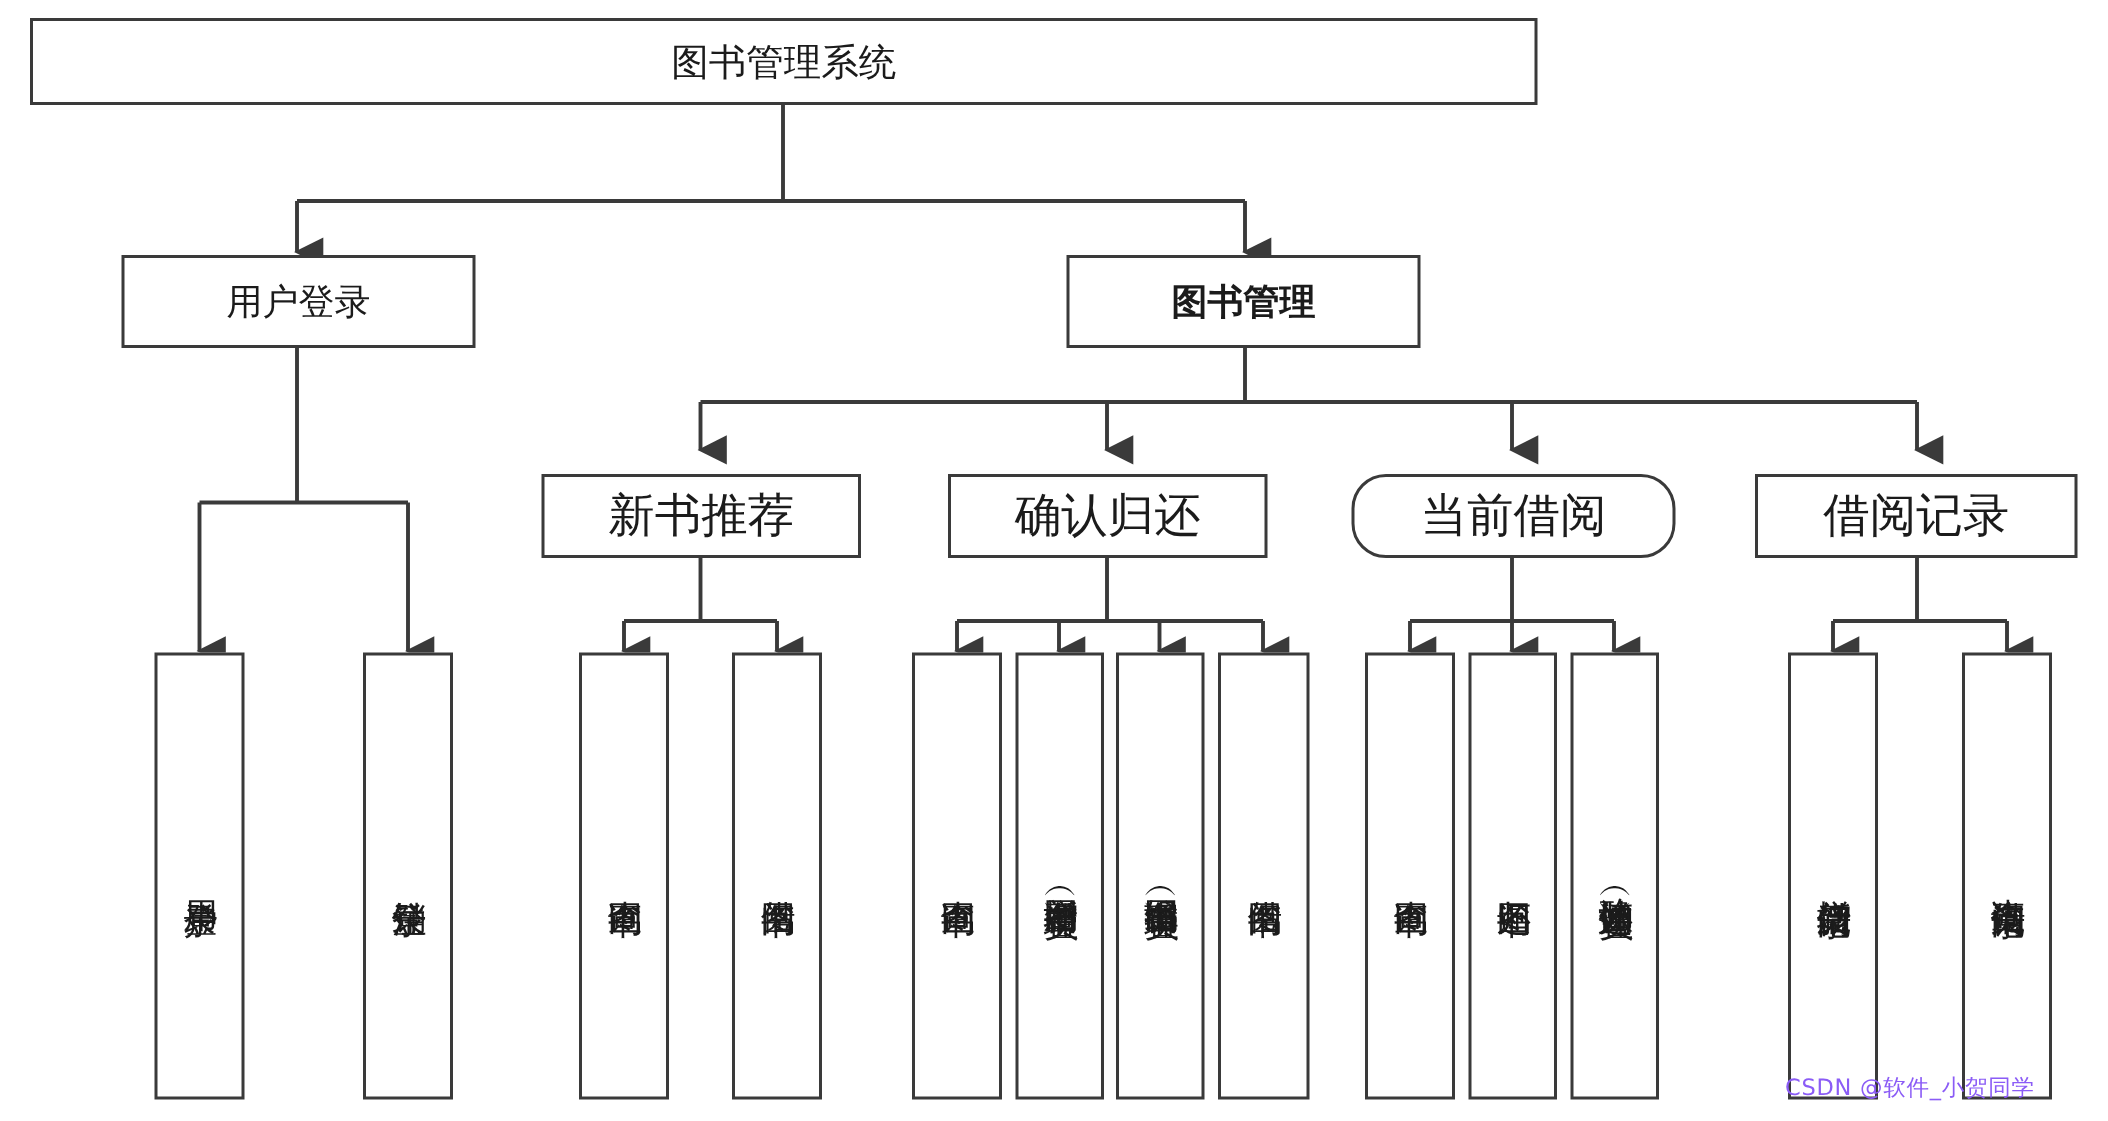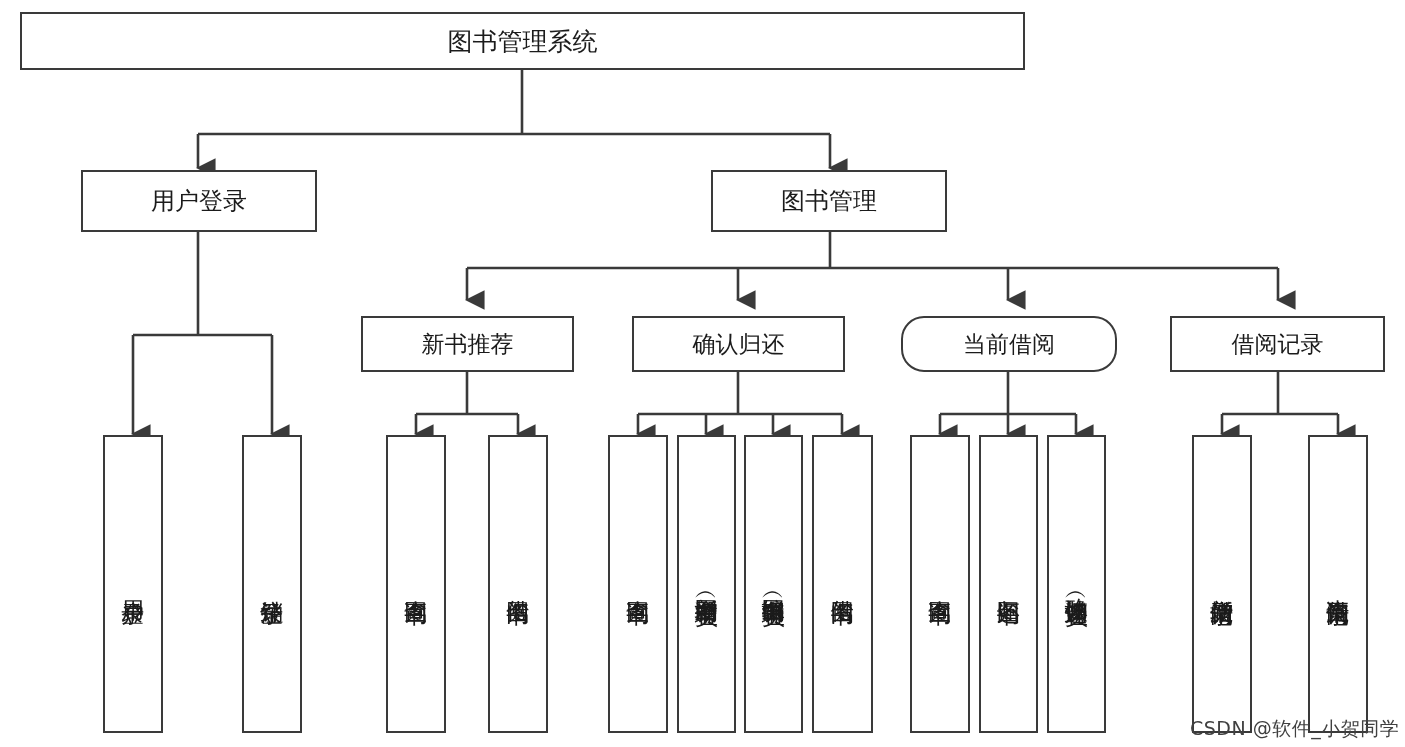--- a/index.html
+++ b/index.html
@@ -35,40 +35,40 @@
     justify-content: center;
     color: #1b1b1b;
   }
   .node.root {
     font-size: 25px;
   }
   .node.lvl1 {
     font-size: 24px;
   }
   .node.lvl2 {
-    font-size: 23px;
+    font-size: 31px;
   }
   .node.leaf {
     align-items: center;
     justify-content: center;
     padding: 6px 0;
   }
   .vlabel {
     writing-mode: vertical-rl;
     text-orientation: upright;
     font-size: 23px;
     line-height: 1.24;
     letter-spacing: 1px;
     white-space: nowrap;
     color: #1b1b1b;
   }
   .watermark {
     position: absolute;
-    font-size: 19px;
-    color: #404040;
+    font-size: 15px;
+    color: #8b5cf6;
     white-space: nowrap;
     letter-spacing: 0.5px;
   }
 </style>
 </head>
 <body>
 
 <div id="canvas">
 
   <svg class="wires" viewBox="0 0 1405 747">
@@ -141,21 +141,21 @@
     </g>
   </svg>
 
   <div class="node root" style="left:20px; top:12px; width:1005px; height:58px;">
     <span>图书管理系统</span>
   </div>
 
   <div class="node lvl1" style="left:81px; top:170px; width:236px; height:62px;">
     <span>用户登录</span>
   </div>
-  <div class="node lvl1" style="left:711px; top:170px; width:236px; height:62px;">
+  <div class="node lvl1" style="left:711px; top:170px; width:236px; height:62px;font-weight:bold;">
     <span>图书管理</span>
   </div>
 
   <div class="node lvl2" style="left:361px; top:316px; width:213px; height:56px;">
     <span>新书推荐</span>
   </div>
   <div class="node lvl2" style="left:632px; top:316px; width:213px; height:56px;">
     <span>确认归还</span>
   </div>
   <div class="node lvl2" style="left:901px; top:316px; width:216px; height:56px;border-radius:23px;">

